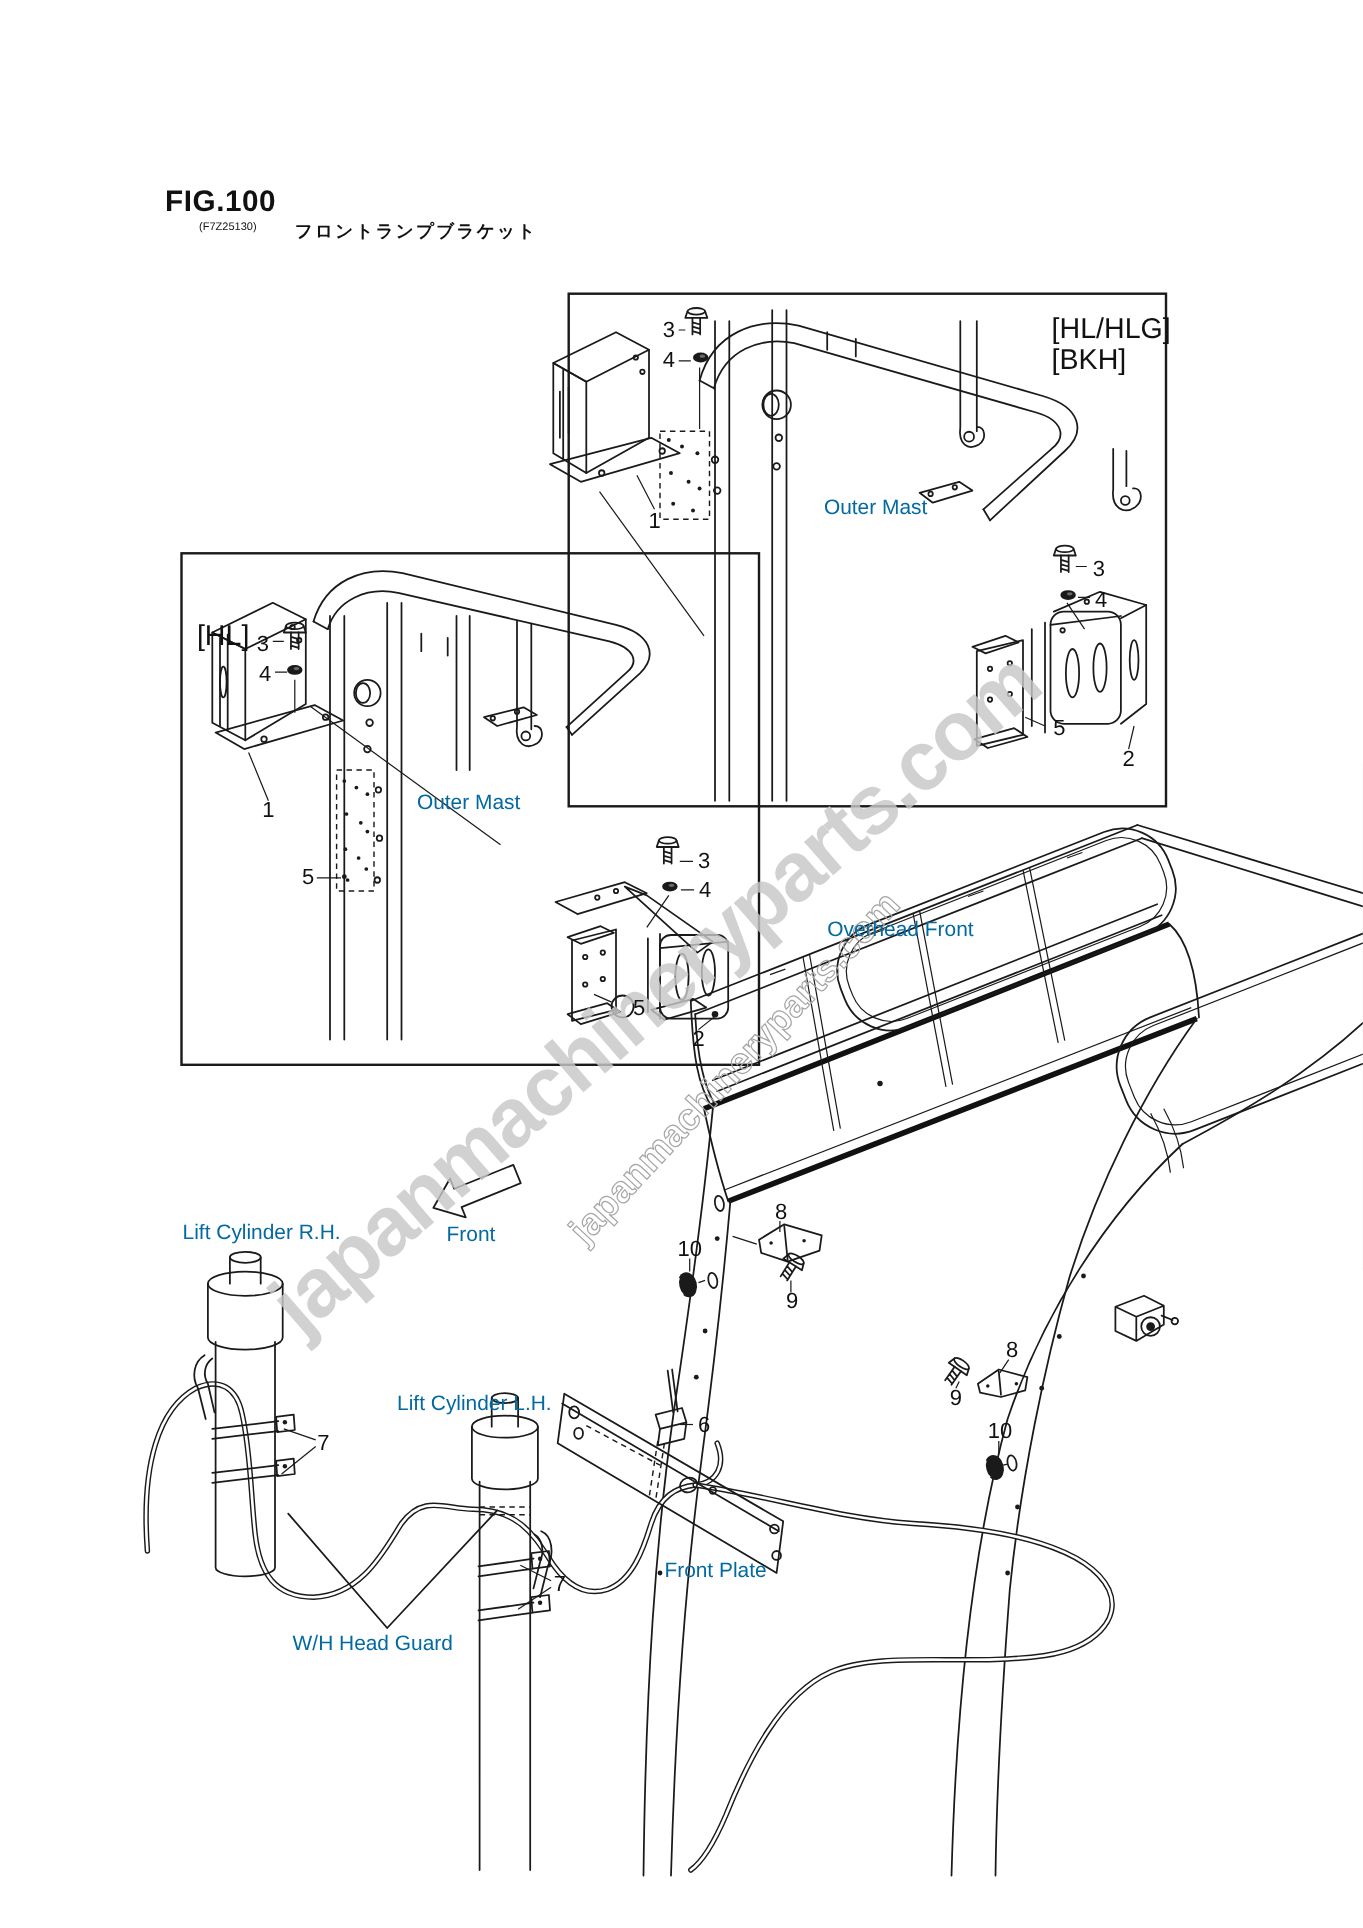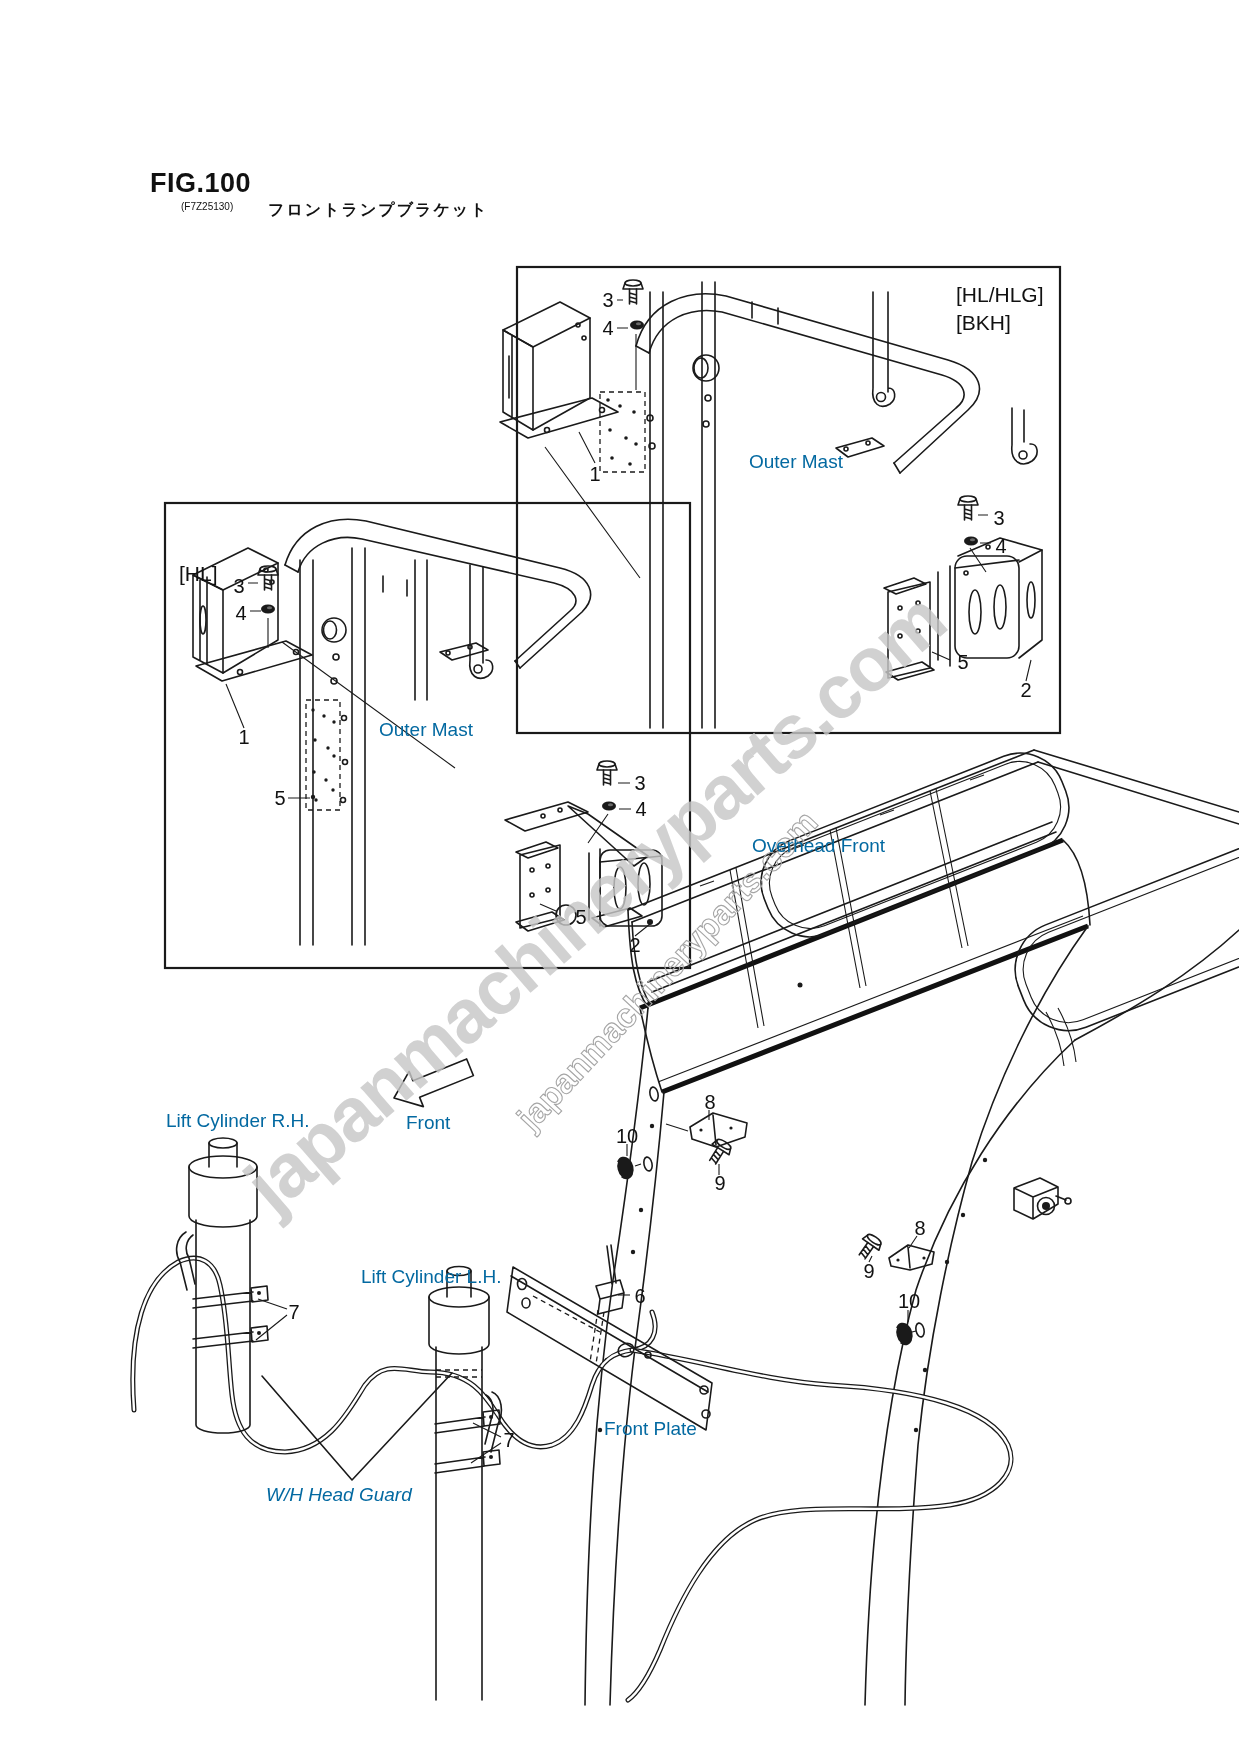--- a/index.html
+++ b/index.html
@@ -4,21 +4,21 @@
 <style>
   html,body{margin:0;padding:0;background:#e8e8e8;}
   .page{position:relative;width:1239px;height:1753px;background:#ffffff;overflow:hidden;
         font-family:"Liberation Sans",sans-serif;color:#111;}
   .abs{position:absolute;}
   .h-fig{left:150px;top:168px;font-size:27px;font-weight:bold;letter-spacing:.5px;}
   .h-title{left:268px;top:166px;font-size:27px;font-weight:bold;letter-spacing:.5px;}
   .h-code{left:181px;top:201px;font-size:10px;}
   .h-jp{left:268px;top:200px;font-size:16px;font-weight:bold;letter-spacing:2px;}
   .lbl{position:absolute;font-size:19px;line-height:1.15;white-space:nowrap;color:#0369a1;}
-  .tag{position:absolute;font-size:21px;white-space:nowrap;color:#111;}
+  .tag{position:absolute;font-size:26px;white-space:nowrap;color:#111;}
   .co{position:absolute;transform:translate(-50%,-50%);font-size:20px;line-height:1;color:#111;}
   svg{position:absolute;left:0;top:0;}
   svg *{vector-effect:none;}
   .s{stroke:#1a1a1a;stroke-width:1.6;fill:none;stroke-linecap:round;stroke-linejoin:round;}
   .t{stroke:#1a1a1a;stroke-width:1.1;fill:none;}
   .b{stroke:#111;stroke-width:5;fill:none;}
   .d{stroke:#1a1a1a;stroke-width:1.3;fill:none;stroke-dasharray:5 4;}
   .f{fill:#1a1a1a;stroke:none;}
   .box{stroke:#1a1a1a;stroke-width:2.2;fill:none;}
   .wireA{stroke:#1a1a1a;stroke-width:5;fill:none;stroke-linecap:round;}
@@ -343,21 +343,21 @@
   <div class="tag" style="left:956px;top:311px;">[BKH]</div>
   <div class="tag" style="left:179px;top:518px;margin-top:44px;">[HL]</div>
 
   <div class="lbl" style="left:749px;top:451px;">Outer Mast</div>
   <div class="lbl" style="left:379px;top:719px;">Outer Mast</div>
   <div class="lbl" style="left:752px;top:835px;">Overhead Front</div>
   <div class="lbl" style="left:166px;top:1110px;">Lift Cylinder R.H.</div>
   <div class="lbl" style="left:406px;top:1112px;">Front</div>
   <div class="lbl" style="left:361px;top:1266px;">Lift Cylinder L.H.</div>
   <div class="lbl" style="left:604px;top:1418px;">Front Plate</div>
-  <div class="lbl" style="left:266px;top:1484px;font-style:italic;">W/H Head Guard</div>
+  <div class="lbl" style="left:266px;top:1484px;">W/H Head Guard</div>
 
   <div class="co" style="left:608px;top:300px;">3</div>
   <div class="co" style="left:608px;top:328px;">4</div>
   <div class="co" style="left:595px;top:474px;">1</div>
   <div class="co" style="left:999px;top:518px;">3</div>
   <div class="co" style="left:1001px;top:546px;">4</div>
   <div class="co" style="left:963px;top:662px;">5</div>
   <div class="co" style="left:1026px;top:690px;">2</div>
 
   <div class="co" style="left:239px;top:586px;">3</div>

